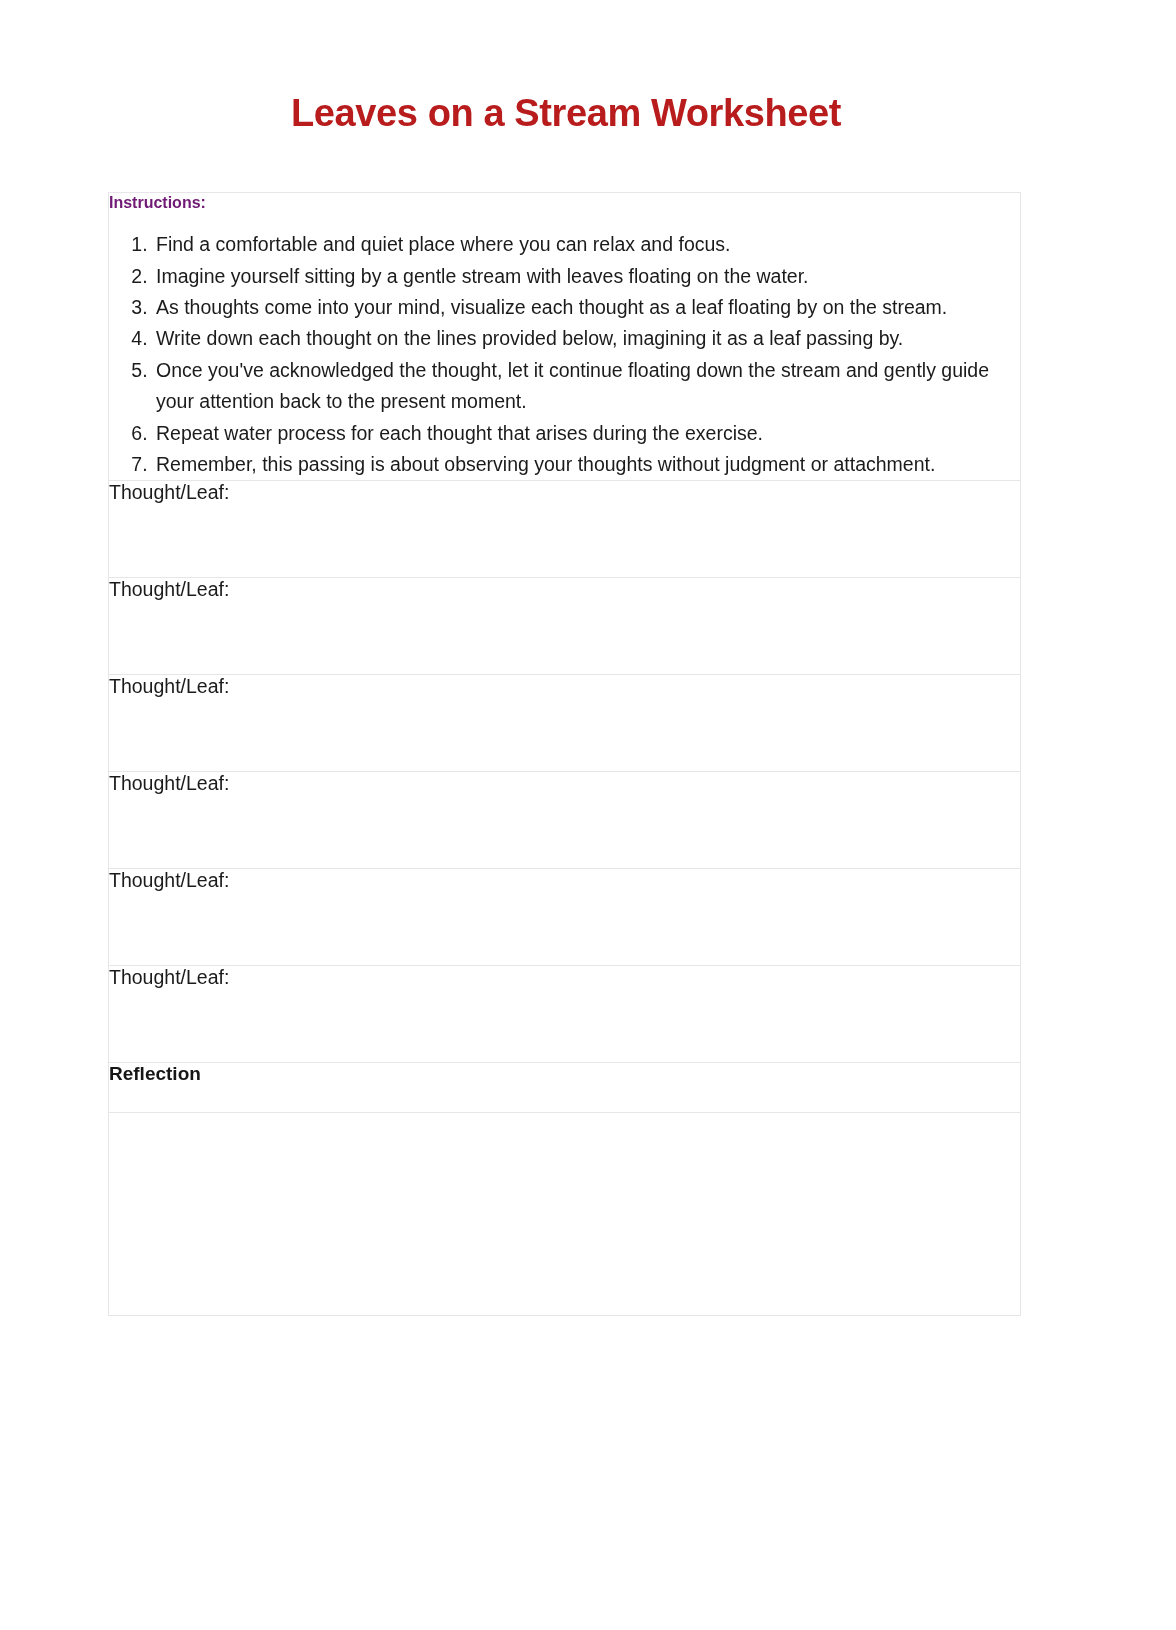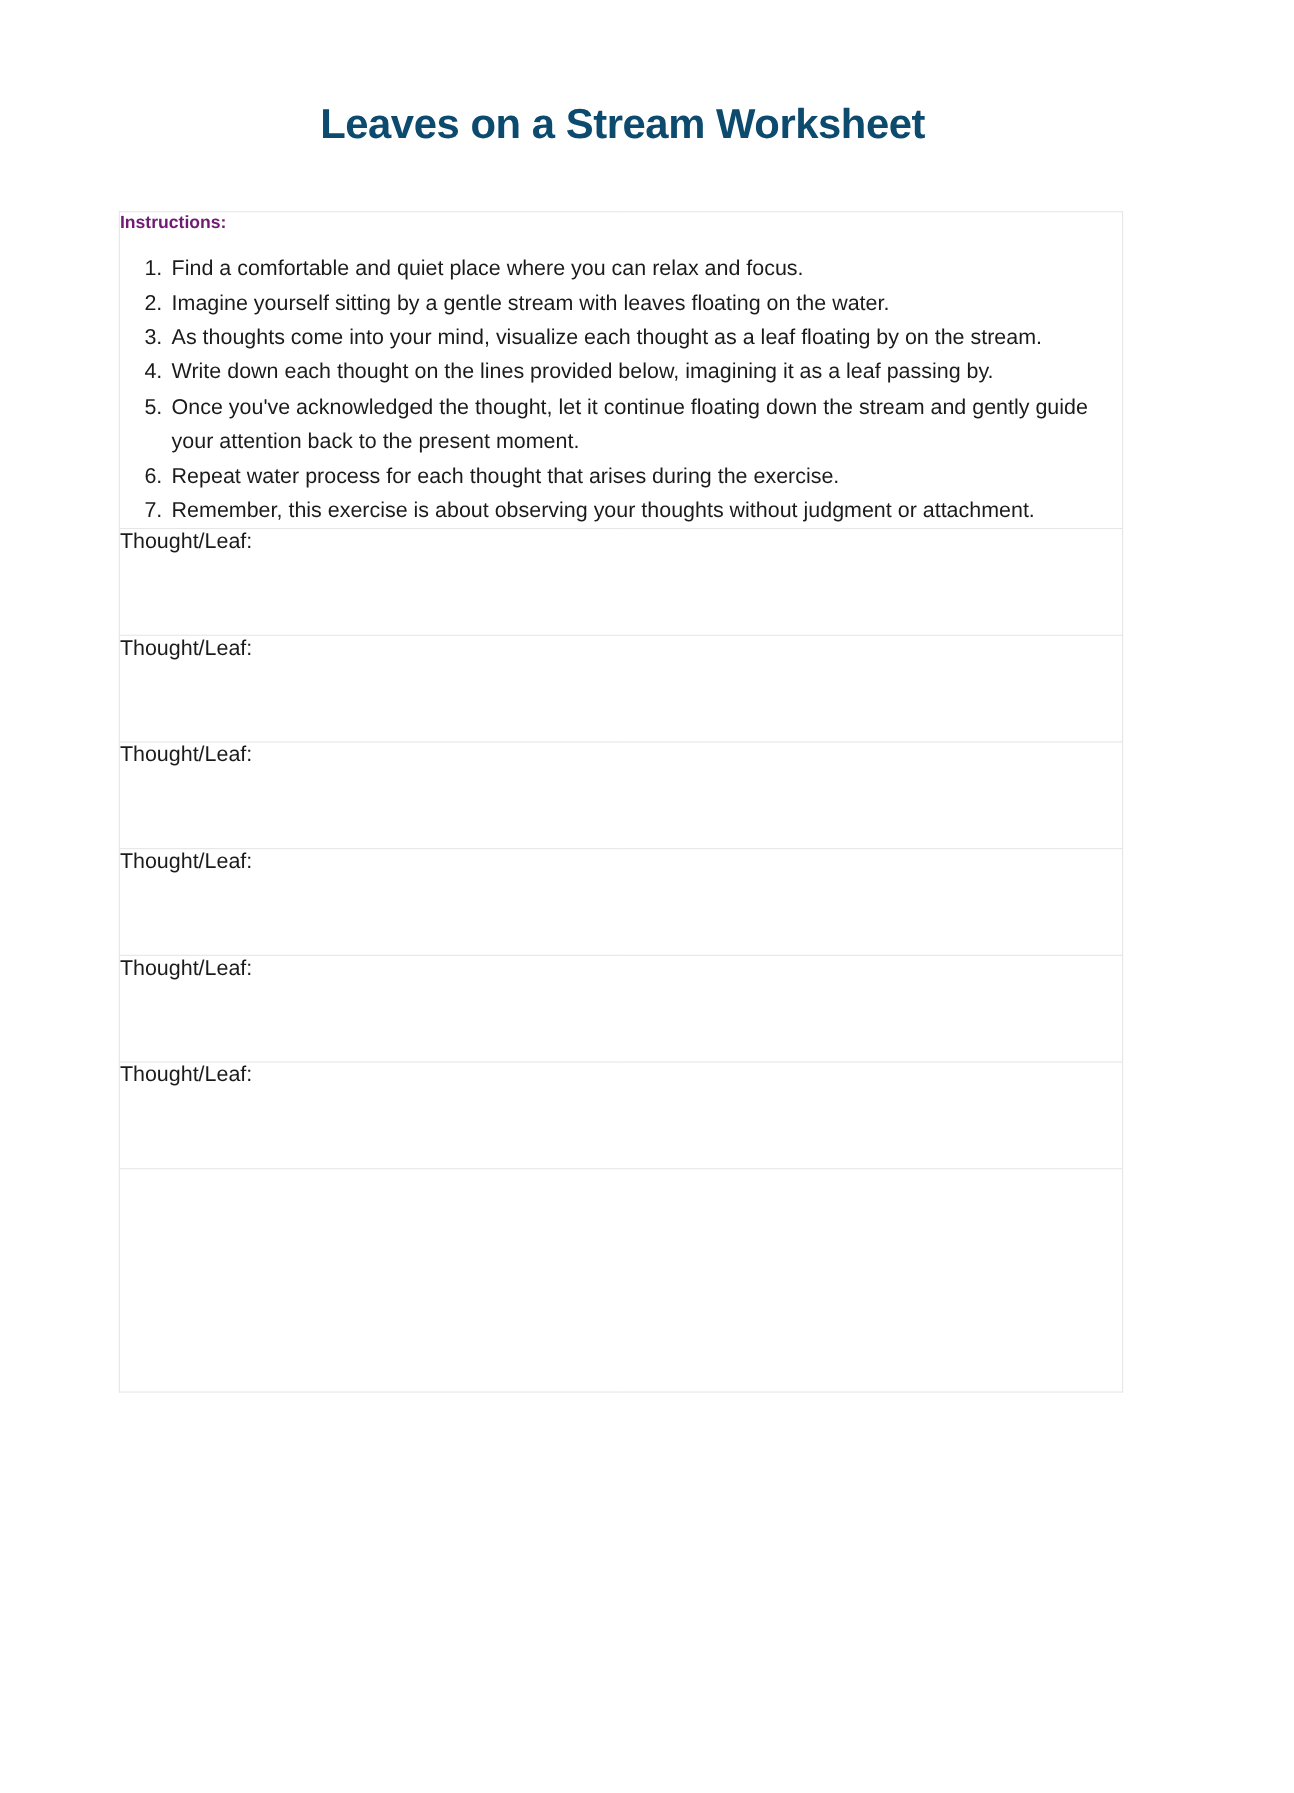--- a/index.html
+++ b/index.html
@@ -25,21 +25,21 @@
 
   .doc-title {
     position: absolute;
     left: 0;
     top: 92px;
     width: 1132px;
     text-align: center;
     font-size: 38px;
     font-weight: bold;
     letter-spacing: -0.4px;
-    color: #0c4a6e;
+    color: #b91c1c;
     line-height: 1.15;
   }
 
   .worksheet-table {
     position: absolute;
     left: 108px;
     top: 192px;
     width: 913px;
     border-collapse: collapse;
     table-layout: fixed;
@@ -149,21 +149,21 @@
       <tr>
         <td class="cell-instructions" colspan="2">
           <div class="instructions-heading">Instructions:</div>
           <ol class="instructions-list">
             <li>Find a comfortable and quiet place where you can relax and focus.</li>
             <li>Imagine yourself sitting by a gentle stream with leaves floating on the water.</li>
             <li>As thoughts come into your mind, visualize each thought as a leaf floating by on the stream.</li>
             <li>Write down each thought on the lines provided below, imagining it as a leaf passing by.</li>
             <li>Once you've acknowledged the thought, let it continue floating down the stream and gently guide your attention back to the present moment.</li>
             <li>Repeat water process for each thought that arises during the exercise.</li>
-            <li>Remember, this exercise is about observing your thoughts without judgment or attachment.</li>
+            <li>Remember, this passing is about observing your thoughts without judgment or attachment.</li>
           </ol>
         </td>
       </tr>
 
       <tr>
         <td class="cell-thought" colspan="2">
           <span class="thought-label">Thought/Leaf:</span>
         </td>
       </tr>
       <tr>
@@ -185,20 +185,25 @@
         <td class="cell-thought" colspan="2">
           <span class="thought-label">Thought/Leaf:</span>
         </td>
       </tr>
       <tr>
         <td class="cell-thought" colspan="2">
           <span class="thought-label">Thought/Leaf:</span>
         </td>
       </tr>
 
+      <tr>
+        <td class="cell-reflection-heading" colspan="2">
+          <span class="reflection-heading">Reflection</span>
+        </td>
+      </tr>
 
 
       <tr>
         <td class="cell-reflection-answer" colspan="2">
           <div class="answer-area"></div>
         </td>
       </tr>
 
     </tbody>
   </table>

